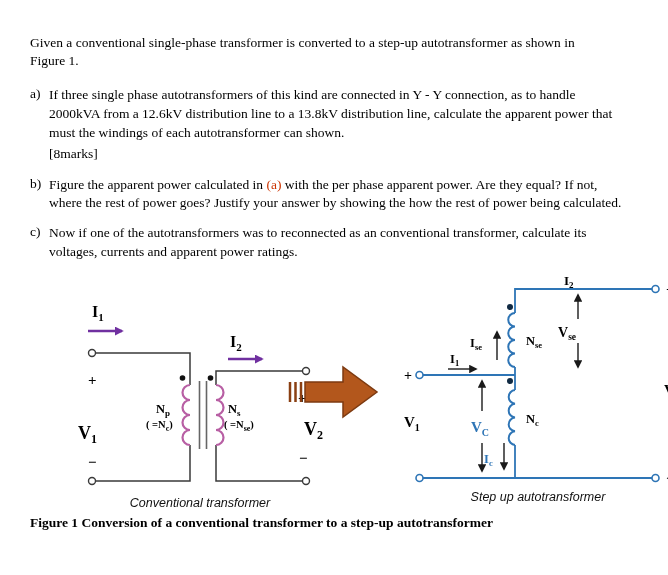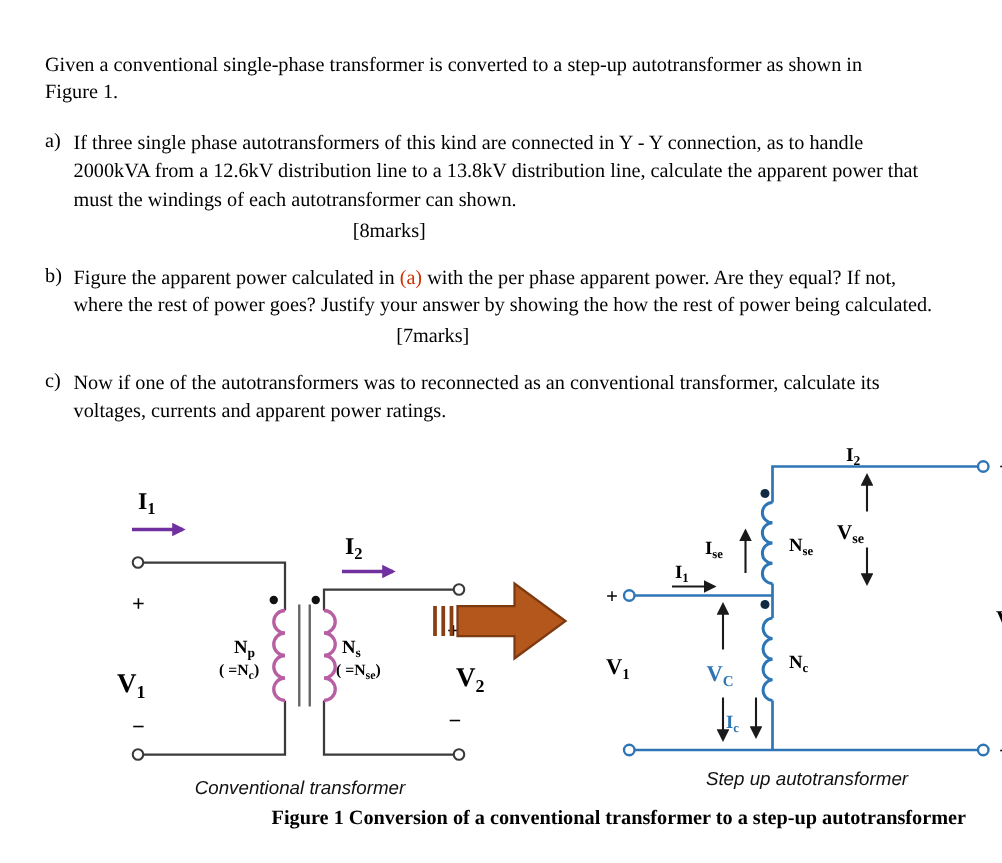--- a/index.html
+++ b/index.html
@@ -5,31 +5,31 @@
   html,body{margin:0;padding:0;}
   body{
     width:668px;height:575px;background:#ffffff;color:#000;
     font-family:"Liberation Serif", serif;font-size:13.5px;
     position:relative;overflow:hidden;
   }
   .doc{padding:20px 24px 0 30px;}
   .intro{width:575px;line-height:1.4;margin-bottom:15px;}
   .question{display:grid;grid-template-columns:19px 1fr;width:595px;margin-bottom:11px;}
   .q-text{line-height:1.4;}
-  .marks{text-align:center;line-height:1.6;}
+  .marks{text-align:left;line-height:1.6;}
   .marks-a{padding-right:155px;}
   .marks-b{padding-right:97px;}
   .marks-c{padding-right:72px;}
   .ref-red{color:#cc3300;}
   .figure-area{position:relative;height:240px;margin-top:4px;}
   .figure-area svg{position:absolute;}
   #left-svg{left:48px;top:20px;}
   #arrow-svg{left:255px;top:84px;}
   #right-svg{left:370px;top:2px;}
-  .fig-caption{text-align:right;font-weight:bold;font-size:13.5px;margin-top:2px;}
+  .fig-caption{text-align:left;font-weight:bold;font-size:13.5px;margin-top:2px;}
   .svg-caption{font-family:"Liberation Sans", sans-serif;font-style:italic;font-size:12.5px;fill:#111;}
   .lbl{font-family:"Liberation Serif", serif;font-weight:bold;fill:#000;}
   .blue-lbl{fill:#2e75b6;}
 </style>
 </head>
 <body>
 
 <div class="doc">
 
   <p class="intro">Given a conventional single-phase transformer is converted to a step-up autotransformer as shown in Figure 1.</p>
@@ -39,21 +39,20 @@
     <div>
       <div class="q-text">If three single phase autotransformers of this kind are connected in Y - Y connection, as to handle 2000kVA from a 12.6kV distribution line to a 13.8kV distribution line, calculate the apparent power that must the windings of each autotransformer can shown.</div>
       <div class="marks marks-a">[8marks]</div>
     </div>
   </div>
 
   <div class="question">
     <div>b)</div>
     <div>
       <div class="q-text"><span>Figure the apparent power calculated in </span><span class="ref-red">(a)</span><span> with the per phase apparent power. Are they equal? If not, where the rest of power goes? Justify your answer by showing the how the rest of power being calculated.</span></div>
-      <div class="marks marks-b">[7marks]</div>
     </div>
   </div>
 
   <div class="question">
     <div>c)</div>
     <div>
       <div class="q-text">Now if one of the autotransformers was to reconnected as an conventional transformer, calculate its voltages, currents and apparent power ratings.</div>
     </div>
   </div>
 

